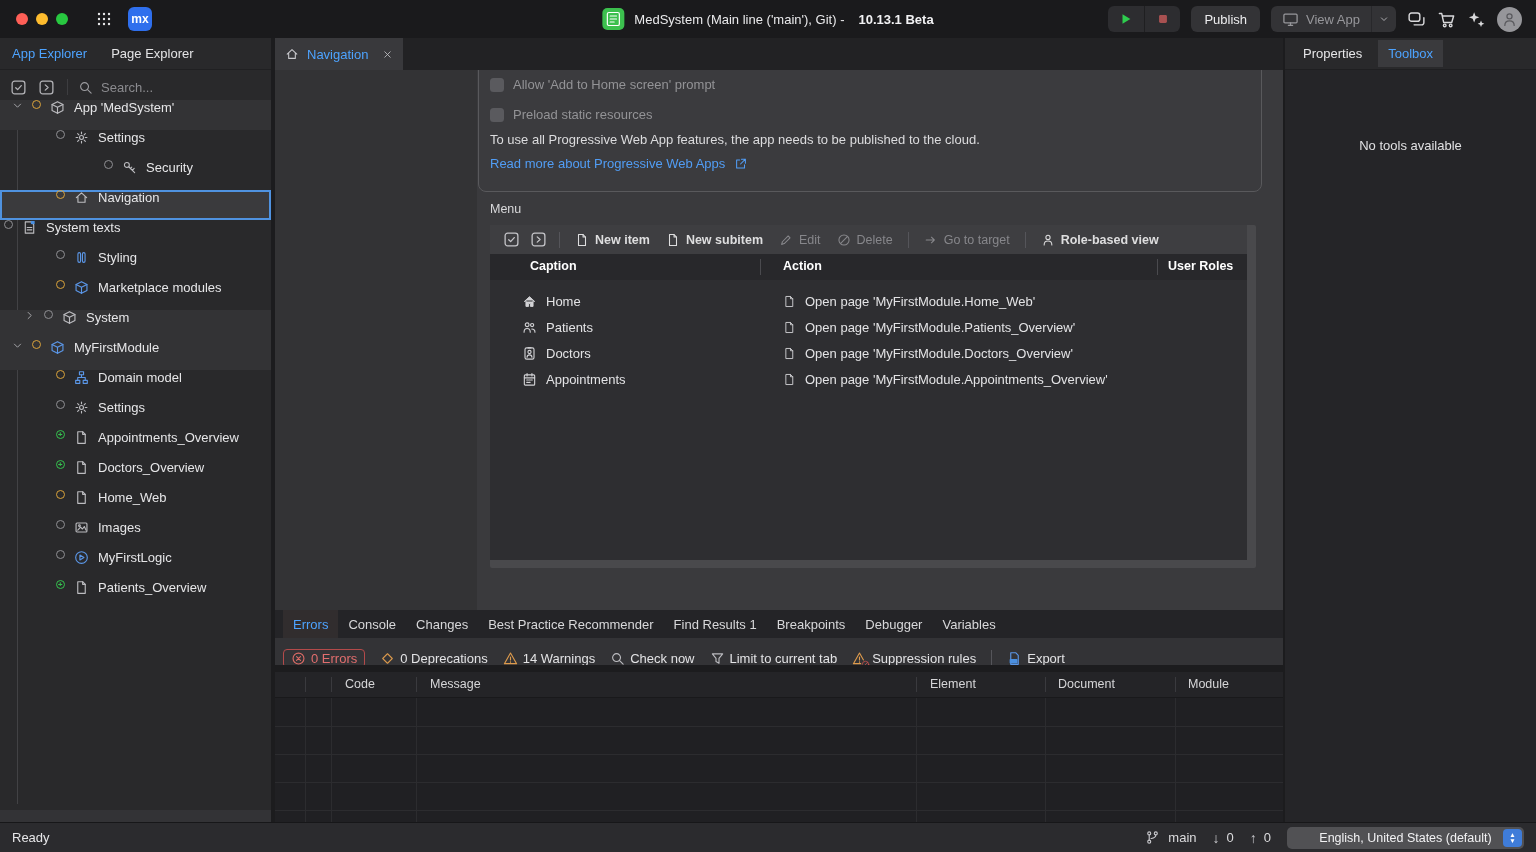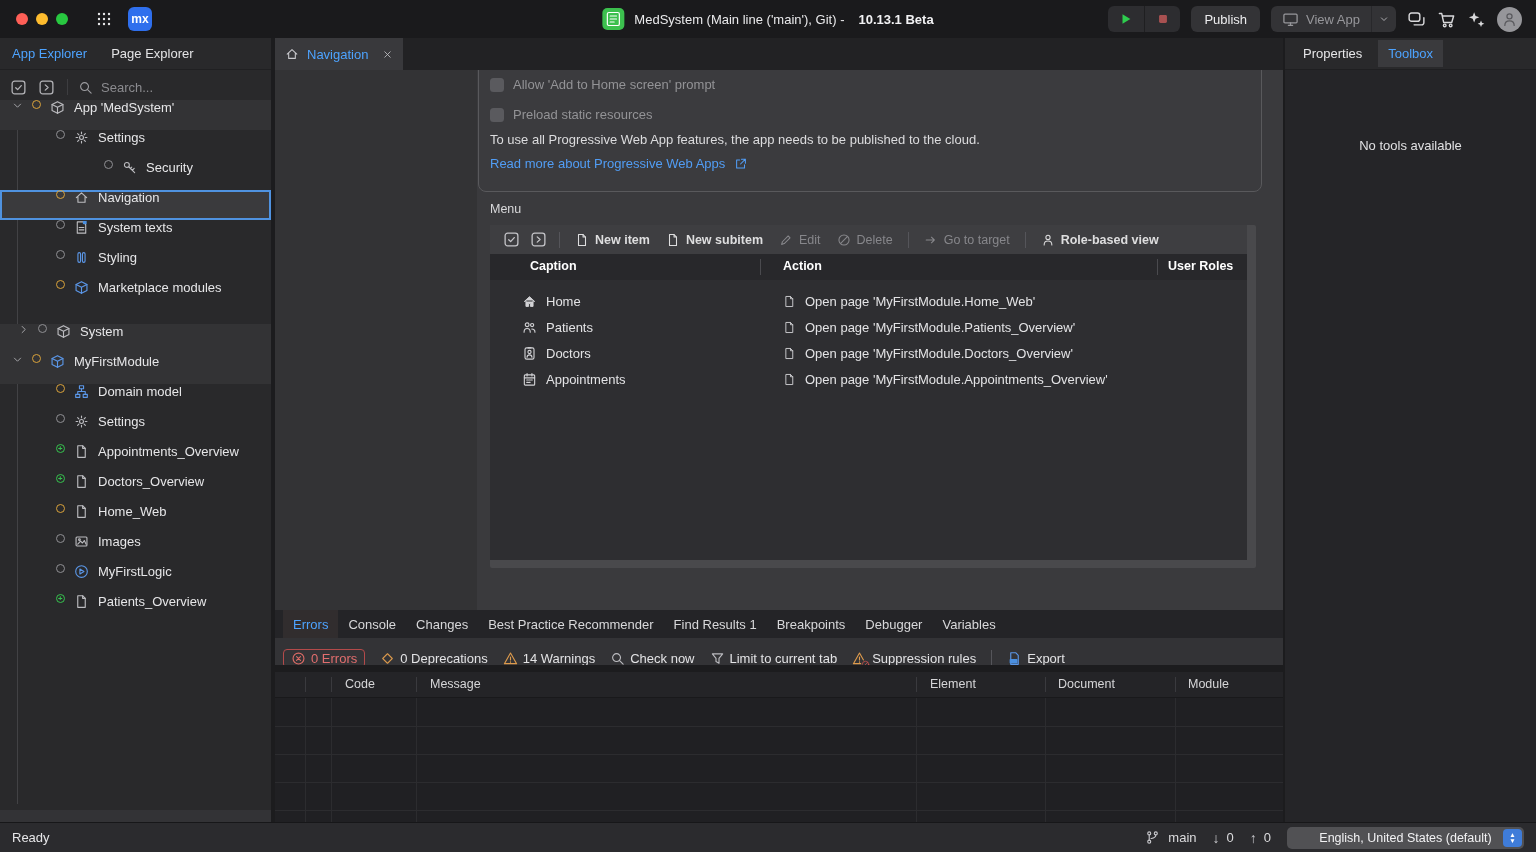--- a/index.html
+++ b/index.html
@@ -313,21 +313,21 @@
             </span>
             <span class="ticon c-gray">
               <span class="ic " style="width: 15px; height: 15px;">
                 <svg viewBox="0 0 16 16" fill="none" stroke="currentColor" stroke-width="1.2" stroke-linecap="round" stroke-linejoin="round">
                   <path d="M2.5 8.2L8 3l5.5 5.2M4.2 7v6h7.6V7"></path>
                 </svg>
               </span>
             </span>
             <span class="tlabel">Navigation</span>
           </div>
-          <div class="trow" style="padding-left: 52px;">
+          <div class="trow" style="">
             <span class="dot none">
               <i></i>
             </span>
             <span class="ticon c-gray">
               <span class="ic " style="width: 15px; height: 15px;">
                 <svg viewBox="0 0 16 16" fill="none" stroke="currentColor" stroke-width="1.2" stroke-linecap="round" stroke-linejoin="round">
                   <path d="M3.5 2h6l3 3v9h-9z"></path>
                   <path d="M5.5 8h5M5.5 10.5h5"></path>
                   <rect x="9.5" y="1" width="4" height="3.4" fill="#4a8fe0" stroke="none"></rect>
                 </svg>
@@ -356,21 +356,21 @@
             <span class="ticon c-blue">
               <span class="ic " style="width: 15px; height: 15px;">
                 <svg viewBox="0 0 16 16" fill="none" stroke="currentColor" stroke-width="1.2" stroke-linecap="round" stroke-linejoin="round">
                   <path d="M8 1.8L13.8 4.8V11.2L8 14.2L2.2 11.2V4.8Z"></path>
                   <path d="M2.2 4.8L8 7.8L13.8 4.8M8 7.8V14.2"></path>
                 </svg>
               </span>
             </span>
             <span class="tlabel">Marketplace modules</span>
           </div>
-          <div class="trow band" style="padding-left: 12px; margin-top: 14px;">
+          <div class="trow band" style="padding-left: 18px;">
             <span class="chev">
               <svg viewBox="0 0 16 16" fill="none" stroke="currentColor" stroke-width="1.2" stroke-linecap="round" stroke-linejoin="round" style="width: 11px; height: 11px;">
                 <path d="M6 3.5L10.5 8L6 12.5"></path>
               </svg>
             </span>
             <span class="dot none">
               <i></i>
             </span>
             <span class="ticon c-gray">
               <span class="ic " style="width: 15px; height: 15px;">

